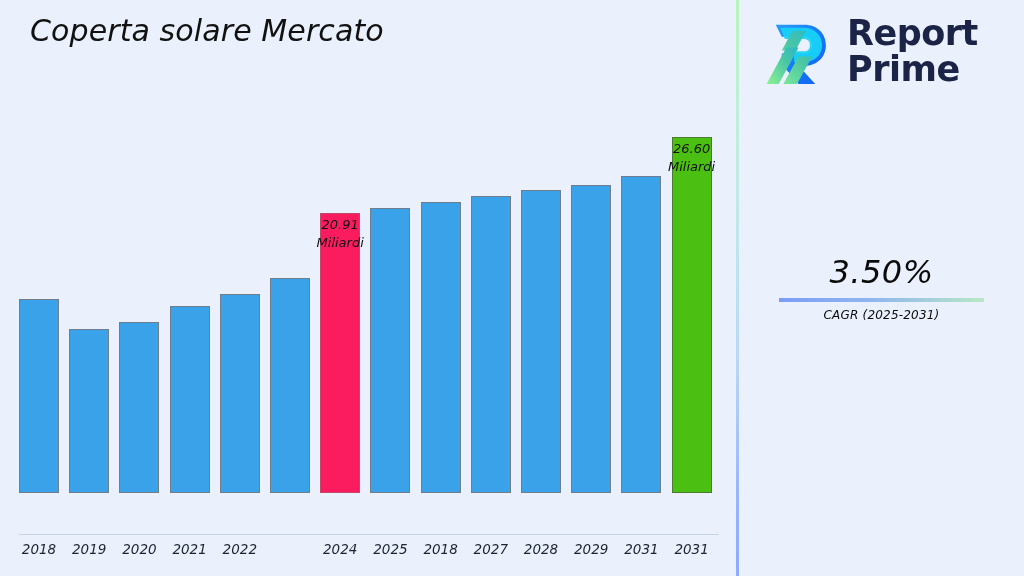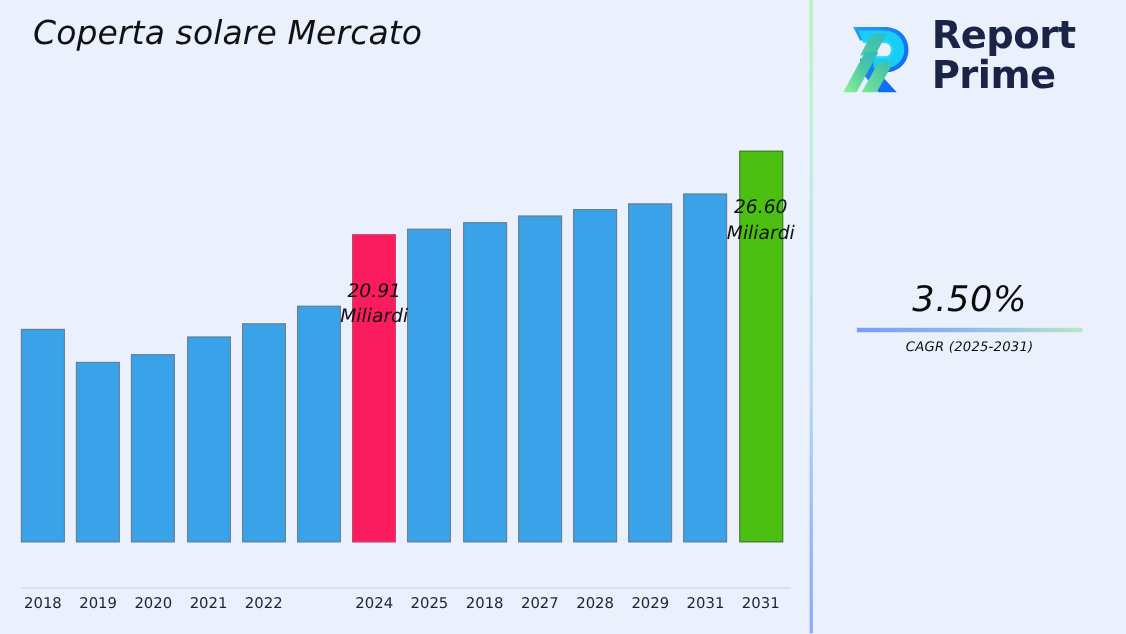--- a/index.html
+++ b/index.html
@@ -45,36 +45,36 @@
     border:1px solid #6f7d8c;
     background:#39a2e8;
   }
   .bar.highlight-current { background:#fb1c60; border-color:#c0486b; }
   .bar.highlight-forecast { background:#4cbf13; border-color:#4d7a33; }
 
   .bar-label {
     position:absolute;
     text-align:center;
     font-style:italic;
-    font-size:17px;
+    font-size:13px;
     line-height:1.35;
     color:#111;
     width:96px;
     white-space:pre-line;
     pointer-events:none;
-    margin-top:38px;
   }
 
   .tick {
     position:absolute;
     top:541px;
     width:60px;
     text-align:center;
     font-size:13.5px;
     color:#1b2430;
+    font-style:italic;
   }
 
   
   #divider {
     position:absolute;
     left:736px; top:0;
     width:3px; height:576px;
     background:linear-gradient(to bottom,#b6f5b9 0%,#bdf0d6 18%,#bfe8ea 38%,#b9d8f6 62%,#9ab6fb 85%,#8fa9fb 100%);
   }
 

